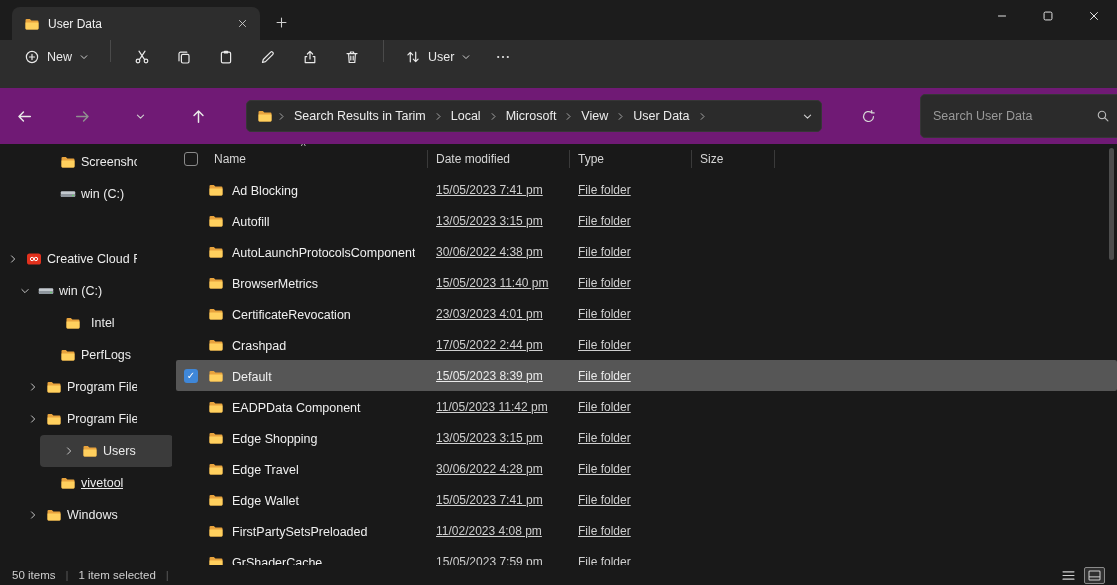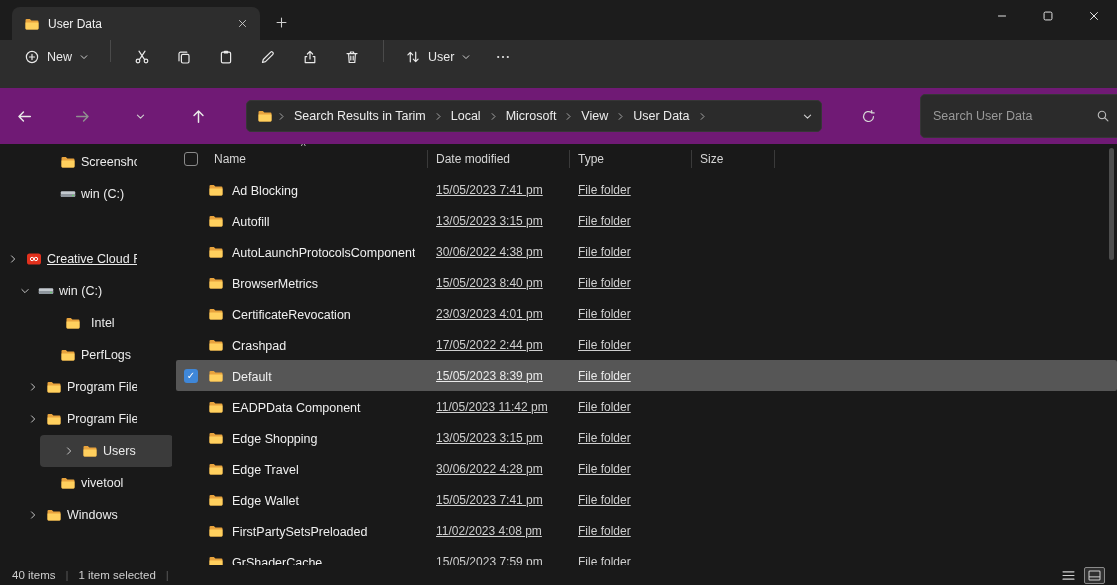--- a/index.html
+++ b/index.html
@@ -298,21 +298,21 @@
             <span class="sb-chev"></span>
             <span class="sb-icon">
               <svg viewBox="0 0 16 16" width="16" height="16">
                 <rect x="0.8" y="5.2" width="14.4" height="5.8" rx="1" fill="#c3c9cf"></rect>
                 <rect x="0.8" y="8" width="14.4" height="3" rx="0.9" fill="#8f969e"></rect>
                 <circle cx="13" cy="9.5" r="0.8" fill="#59e05c"></circle>
               </svg>
             </span>
             <span class="sb-label">win (C:)</span>
           </div>
-          <div class="sb-item" style="padding-left: 0px; margin-top: 33px; text-decoration: underline;">
+          <div class="sb-item" style="padding-left: 0px; margin-top: 33px;">
             <span class="sb-chev">
               <svg viewBox="0 0 16 16" width="12" height="12">
                 <path d="M6 3.8l4.2 4.2L6 12.2" fill="none" stroke="#c9c9c9" stroke-width="1.3" stroke-linecap="round" stroke-linejoin="round"></path>
               </svg>
             </span>
             <span class="sb-icon">
               <svg viewBox="0 0 16 16" width="16" height="16">
                 <rect x="1" y="2.4" width="14" height="11.2" rx="2.6" fill="#e2311d"></rect>
                 <circle cx="6.1" cy="8" r="1.7" fill="none" stroke="#ffffff" stroke-width="1"></circle>
                 <circle cx="9.9" cy="8" r="1.7" fill="none" stroke="#ffffff" stroke-width="1"></circle>
@@ -390,21 +390,21 @@
               </svg>
             </span>
             <span class="sb-icon">
               <svg viewBox="0 0 16 16" width="16" height="16">
                 <path d="M1.5 4.1a1.2 1.2 0 0 1 1.2-1.2h3.1l1.6 1.7h6a1.1 1.1 0 0 1 1.1 1.1v6.6a1.2 1.2 0 0 1-1.2 1.2H2.7a1.2 1.2 0 0 1-1.2-1.2z" fill="#e8a33d"></path>
                 <path d="M1.5 6.4h13v5.9a1.2 1.2 0 0 1-1.2 1.2H2.7a1.2 1.2 0 0 1-1.2-1.2z" fill="#ffd05e"></path>
               </svg>
             </span>
             <span class="sb-label">Users</span>
           </div>
-          <div class="sb-item" style="padding-left: 34px;">
+          <div class="sb-item" style="padding-left: 34px; text-decoration: underline;">
             <span class="sb-chev"></span>
             <span class="sb-icon">
               <svg viewBox="0 0 16 16" width="16" height="16">
                 <path d="M1.5 4.1a1.2 1.2 0 0 1 1.2-1.2h3.1l1.6 1.7h6a1.1 1.1 0 0 1 1.1 1.1v6.6a1.2 1.2 0 0 1-1.2 1.2H2.7a1.2 1.2 0 0 1-1.2-1.2z" fill="#e8a33d"></path>
                 <path d="M1.5 6.4h13v5.9a1.2 1.2 0 0 1-1.2 1.2H2.7a1.2 1.2 0 0 1-1.2-1.2z" fill="#ffd05e"></path>
               </svg>
             </span>
             <span class="sb-label">vivetool</span>
           </div>
           <div class="sb-item" style="padding-left: 20px;">
@@ -492,21 +492,21 @@
             <div class="fcb-wrap"></div>
             <div class="fname">
               <span class="fico">
                 <svg viewBox="0 0 16 16" width="16" height="16">
                   <path d="M1.5 4.1a1.2 1.2 0 0 1 1.2-1.2h3.1l1.6 1.7h6a1.1 1.1 0 0 1 1.1 1.1v6.6a1.2 1.2 0 0 1-1.2 1.2H2.7a1.2 1.2 0 0 1-1.2-1.2z" fill="#e8a33d"></path>
                   <path d="M1.5 6.4h13v5.9a1.2 1.2 0 0 1-1.2 1.2H2.7a1.2 1.2 0 0 1-1.2-1.2z" fill="#ffd05e"></path>
                 </svg>
               </span>
               <span class="fname-label">BrowserMetrics</span>
             </div>
-            <div class="fdate">15/05/2023 8:40 pm</div>
+            <div class="fdate">15/05/2023 11:40 pm</div>
             <div class="ftype">File folder</div>
             <div class="fsize"></div>
           </div>
           <div class="frow">
             <div class="fcb-wrap"></div>
             <div class="fname">
               <span class="fico">
                 <svg viewBox="0 0 16 16" width="16" height="16">
                   <path d="M1.5 4.1a1.2 1.2 0 0 1 1.2-1.2h3.1l1.6 1.7h6a1.1 1.1 0 0 1 1.1 1.1v6.6a1.2 1.2 0 0 1-1.2 1.2H2.7a1.2 1.2 0 0 1-1.2-1.2z" fill="#e8a33d"></path>
                   <path d="M1.5 6.4h13v5.9a1.2 1.2 0 0 1-1.2 1.2H2.7a1.2 1.2 0 0 1-1.2-1.2z" fill="#ffd05e"></path>
@@ -638,21 +638,21 @@
             </div>
             <div class="fdate">15/05/2023 7:59 pm</div>
             <div class="ftype">File folder</div>
             <div class="fsize"></div>
           </div>
         </div>
     </div>
   </div>
 
   <div class="statusbar">
-    <span>40 items</span>
+    <span>50 items</span>
     <span class="st-sep">|</span>
     <span>1 item selected</span>
     <span class="st-sep">|</span>
     <div class="status-views">
       <div class="view-ico">
         <svg width="13" height="11" viewBox="0 0 14 12">
             <path d="M1 2h12M1 6h12M1 10h12" stroke="#cfcfcf" stroke-width="1.2" stroke-linecap="round"></path>
           </svg>
       </div>
       <div class="view-ico sel">

